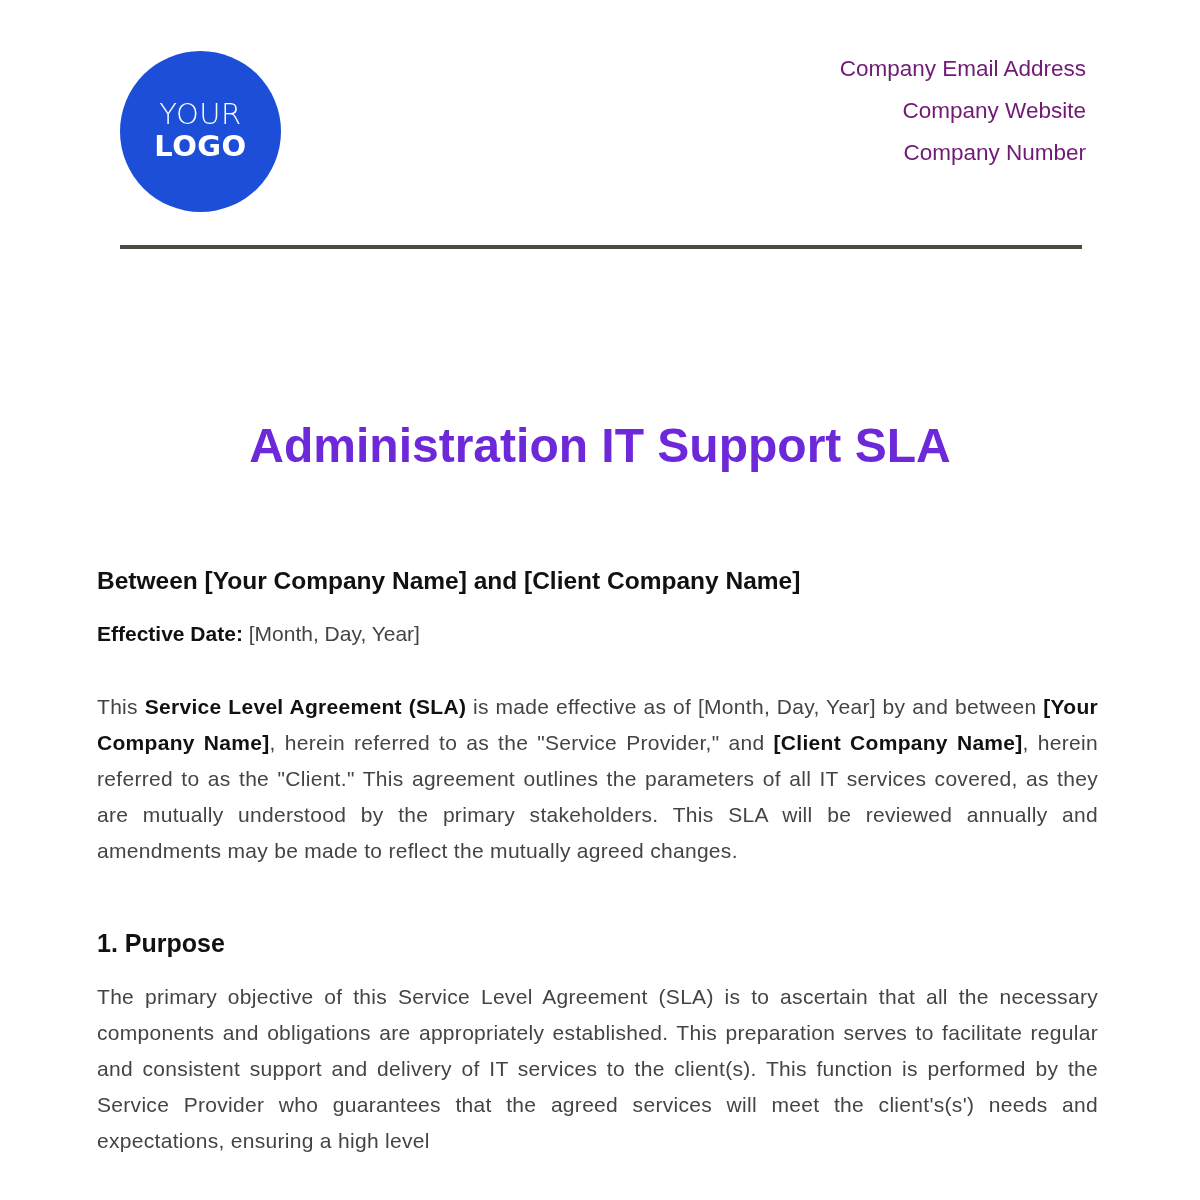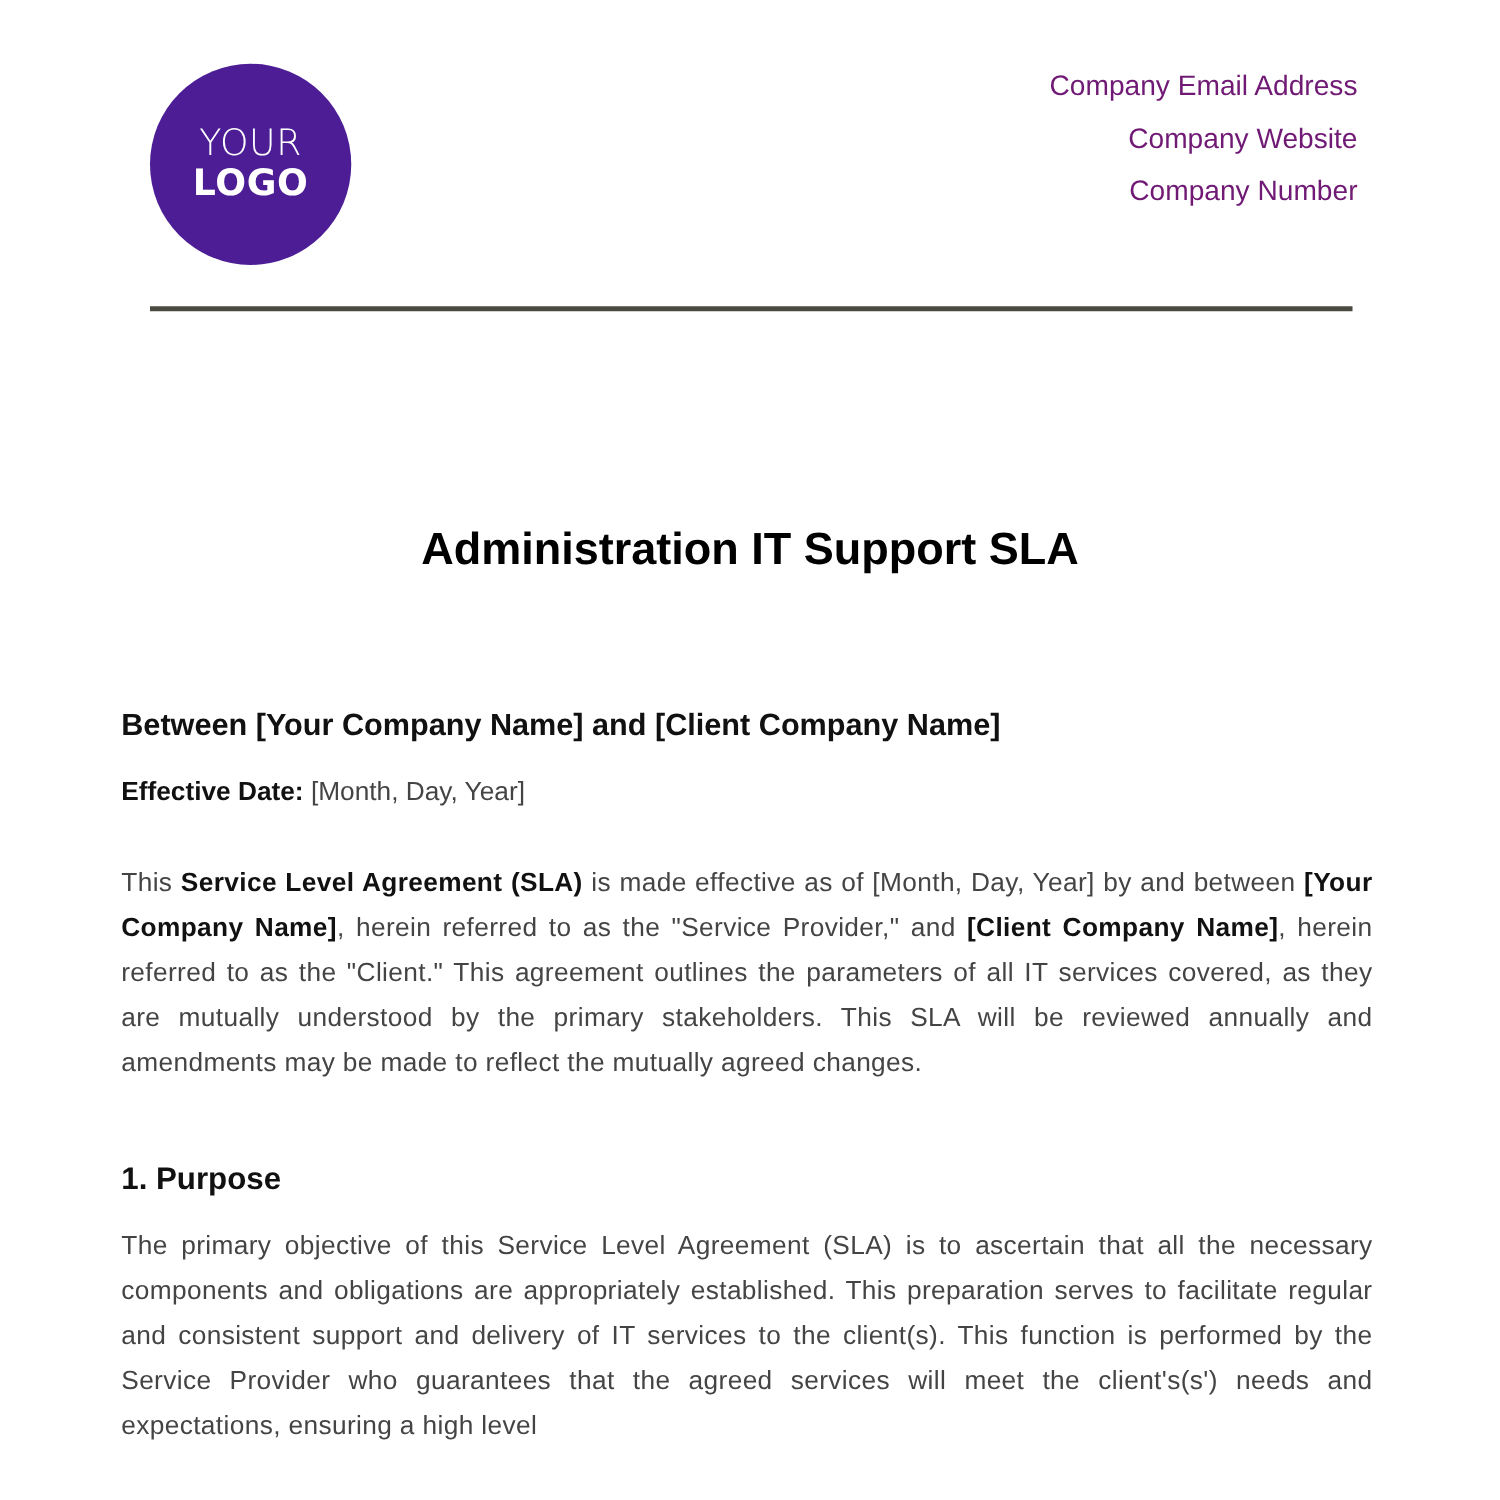--- a/index.html
+++ b/index.html
@@ -1,27 +1,27 @@
 <!DOCTYPE html>
 <html><head>
 <meta charset="utf-8">
 <style>
   html, body { margin: 0; padding: 0; background: #ffffff; }
   body { width: 1200px; height: 1200px; overflow: hidden; position: relative; font-family: "Liberation Sans", sans-serif; }
   .logo {
     position: absolute; left: 120px; top: 51px; width: 161px; height: 161px;
-    border-radius: 50%; background: #4c1d95; color: #ffffff;
+    border-radius: 50%; background: #1d4ed8; color: #ffffff;
     display: flex; flex-direction: column; align-items: center; justify-content: center;
   }
   .logo .l1 { font-family: "DejaVu Sans", sans-serif; font-weight: 300; font-size: 29px; letter-spacing: 0.5px; line-height: 32px; margin-top: -4px; }
   .logo .l2 { font-family: "DejaVu Sans", sans-serif; font-weight: 700; font-size: 29px; line-height: 32px; letter-spacing: 0.5px; }
   .contact { position: absolute; right: 114px; top: 52px; text-align: right; }
   .contact div { font-size: 22.5px; color: #701a75; height: 42px; line-height: 34px; }
   .divider { position: absolute; left: 120px; top: 245px; width: 962px; height: 4px; background: #4a4a40; }
-  .title { position: absolute; left: 0; width: 1200px; top: 418px; text-align: center; font-size: 36px; font-weight: 700; color: #000000; letter-spacing: 0px; }
+  .title { position: absolute; left: 0; width: 1200px; top: 418px; text-align: center; font-size: 48px; font-weight: 700; color: #6d28d9; letter-spacing: 0px; }
   .content { position: absolute; left: 97px; width: 1001px; top: 563px; }
   .subtitle { font-size: 24.5px; font-weight: 700; color: #111111; margin: 0; line-height: 36px; }
   .eff { font-size: 21px; color: #444444; margin-top: 20px; line-height: 30px; }
   .eff b { color: #111111; }
   .para { font-size: 21px; color: #444444; line-height: 36px; text-align: justify; letter-spacing: 0.3px; }
   .para b { color: #111111; }
   .p1 { margin-top: 40px; }
   .h2 { font-size: 25px; font-weight: 700; color: #111111; margin-top: 56px; line-height: 36px; }
   .p2 { margin-top: 18px; }
 </style>

